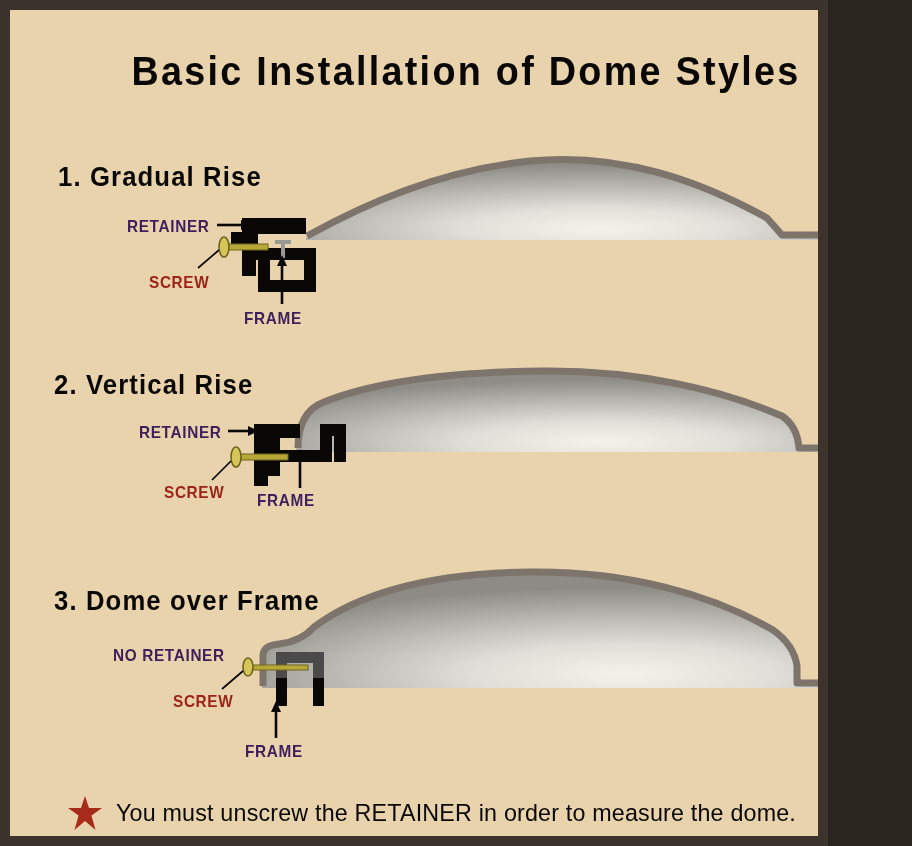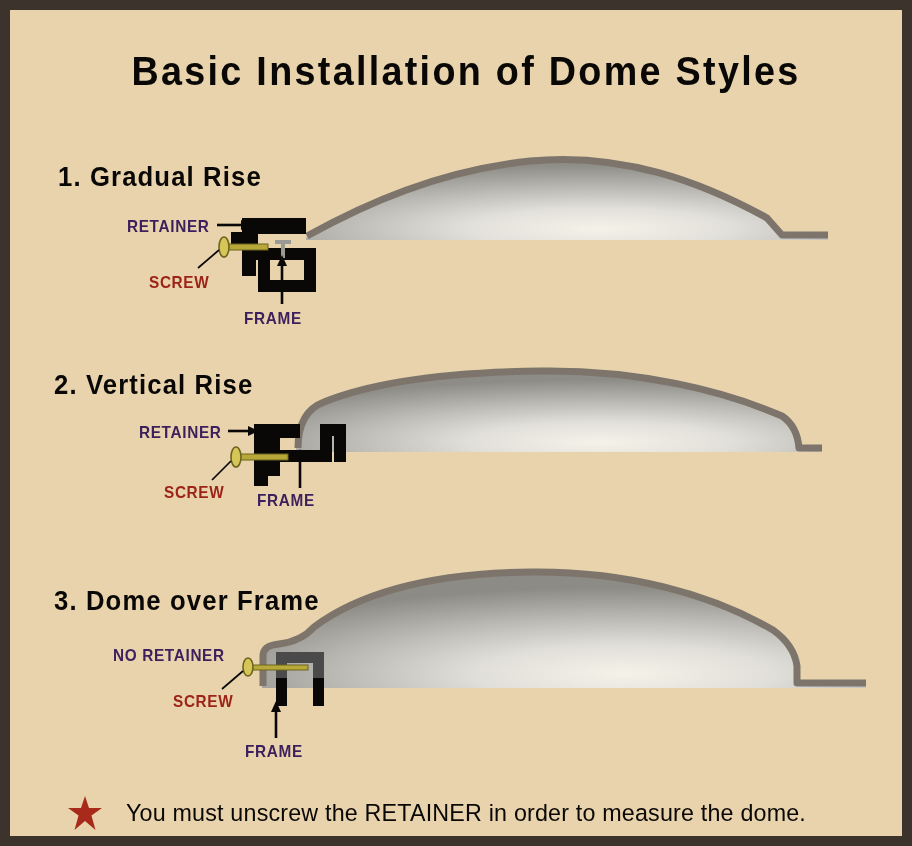--- a/index.html
+++ b/index.html
@@ -1,19 +1,19 @@
 <!DOCTYPE html>
 <html><head>
 <meta charset="utf-8">
 <style>
   html,body{margin:0;padding:0;background:#2b2520;}
   body{width:912px;height:846px;overflow:hidden;
        font-family:"Liberation Sans", sans-serif;}
 
-  #page{position:relative;width:912px;height:846px;box-sizing:border-box;
+  #page{position:relative;width:828px;height:846px;box-sizing:border-box;
         background:#e8d3ac;border:10px solid #3b332c;overflow:hidden;}
 
   #title{position:absolute;left:0;top:38px;width:912px;text-align:center;
          font-family:"Liberation Sans Narrow","Liberation Sans",sans-serif;
          font-weight:bold;font-size:41px;letter-spacing:2.5px;color:#0a0806;
          transform:scaleX(.92);transform-origin:center top;}
 
   .sec-title{position:absolute;
              font-family:"Liberation Sans Narrow","Liberation Sans",sans-serif;
              font-weight:bold;font-size:27px;color:#0a0806;letter-spacing:1.2px;
@@ -29,21 +29,21 @@
   .frm3{fill:#4a4a4a;}
   .arrow{stroke:#0a0806;stroke-width:2.6;fill:none;}
   .ahead{fill:#0a0806;}
   .leader{stroke:#0a0806;stroke-width:1.7;fill:none;}
   .screwshaft{fill:#b8a838;stroke:#6d6420;stroke-width:1;}
   .screwhead{fill:#d6c658;stroke:#6d6420;stroke-width:1.6;}
   .pin{fill:#9a9a95;}
   .domeline{fill:none;stroke:#7d746c;stroke-width:7;stroke-linejoin:round;
             stroke-linecap:butt;}
 
-  #note{position:absolute;left:58px;top:786px;display:flex;align-items:center;gap:24px;}
+  #note{position:absolute;left:58px;top:786px;display:flex;align-items:center;gap:14px;}
   #note .star{width:34px;height:34px;background:#a82a1a;flex:0 0 auto;
     clip-path:polygon(50% 0%,61.8% 35.5%,100% 35.5%,69% 57.5%,80.9% 100%,
                       50% 73.5%,19.1% 100%,31% 57.5%,0% 35.5%,38.2% 35.5%);}
   #note .txt{font-family:"Liberation Sans Narrow","Liberation Sans",sans-serif;
              font-size:24.5px;color:#0a0806;white-space:nowrap;letter-spacing:.2px;
              transform:scaleX(.95);transform-origin:left center;}
 </style>
 </head>
 <body>
 

